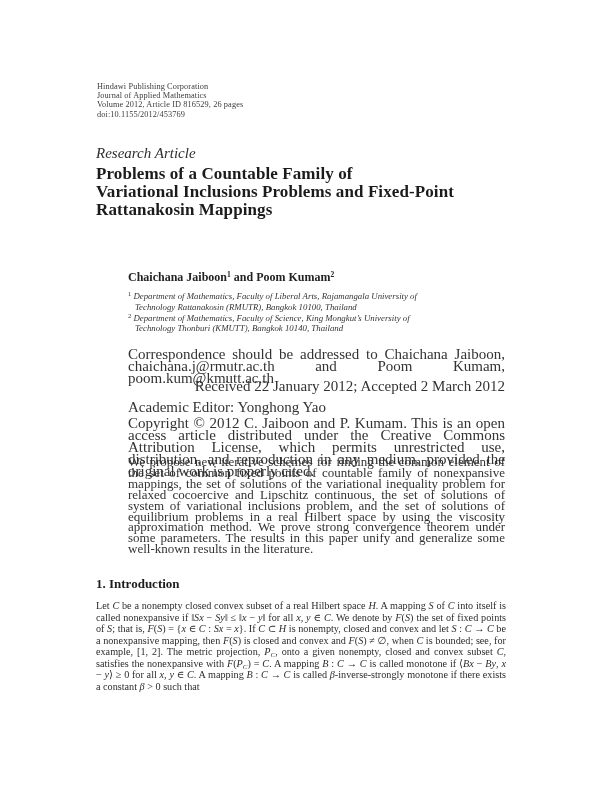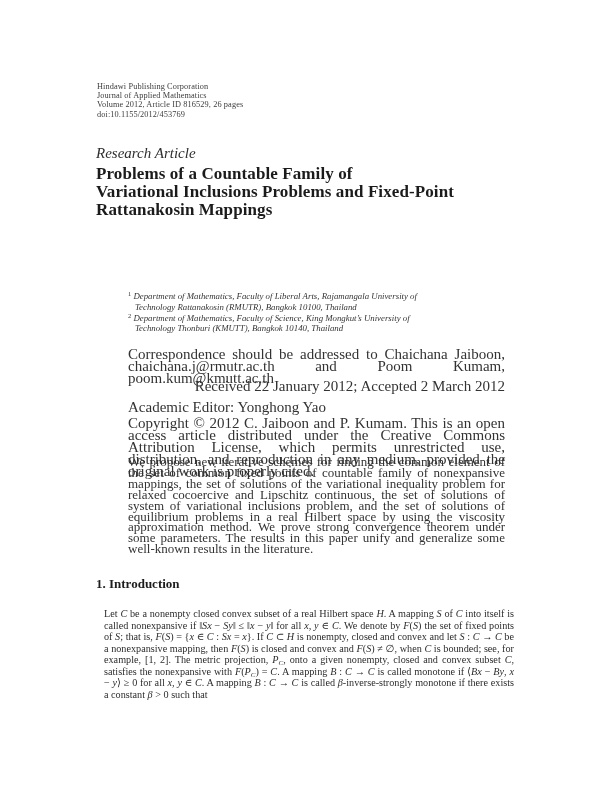--- a/index.html
+++ b/index.html
@@ -112,21 +112,21 @@
     margin: 0;
     font-size: 13px;
     font-weight: bold;
     color: #1d1d1d;
   }
   .intro-par {
     position: absolute;
     left: 96px;
     top: 600px;
     width: 410px;
-    margin: 8px;
+    margin: 0;
     font-size: 10.2px;
     line-height: 11.5px;
     text-align: justify;
     color: #2c2c2c;
   }
   .math { font-style: italic; }
   .intro-par sub {
     font-size: 7px;
     line-height: 0;
     vertical-align: -2px;
@@ -145,20 +145,21 @@
   </div>
 
   <div class="article-type">Research Article</div>
 
   <h1 class="title-block">
     <div>Problems of a Countable Family of</div>
     <div>Variational Inclusions Problems and Fixed-Point</div>
     <div>Rattanakosin Mappings</div>
   </h1>
 
+  <div class="authors-line"><span>Chaichana Jaiboon</span><sup>1</sup><span> and </span><span>Poom Kumam</span><sup>2</sup></div>
 
   <div class="affiliations-block">
     <div class="affiliation"><sup>1</sup> <span>Department of Mathematics, Faculty of Liberal Arts, Rajamangala University of Technology Rattanakosin (RMUTR), Bangkok 10100, Thailand</span></div>
     <div class="affiliation"><sup>2</sup> <span>Department of Mathematics, Faculty of Science, King Mongkut’s University of Technology Thonburi (KMUTT), Bangkok 10140, Thailand</span></div>
   </div>
 
   <p class="meta-par correspondence">Correspondence should be addressed to Chaichana Jaiboon, chaichana.j@rmutr.ac.th and Poom Kumam, poom.kum@kmutt.ac.th</p>
 
   <p class="meta-par received">Received 22 January 2012; Accepted 2 March 2012</p>
 

